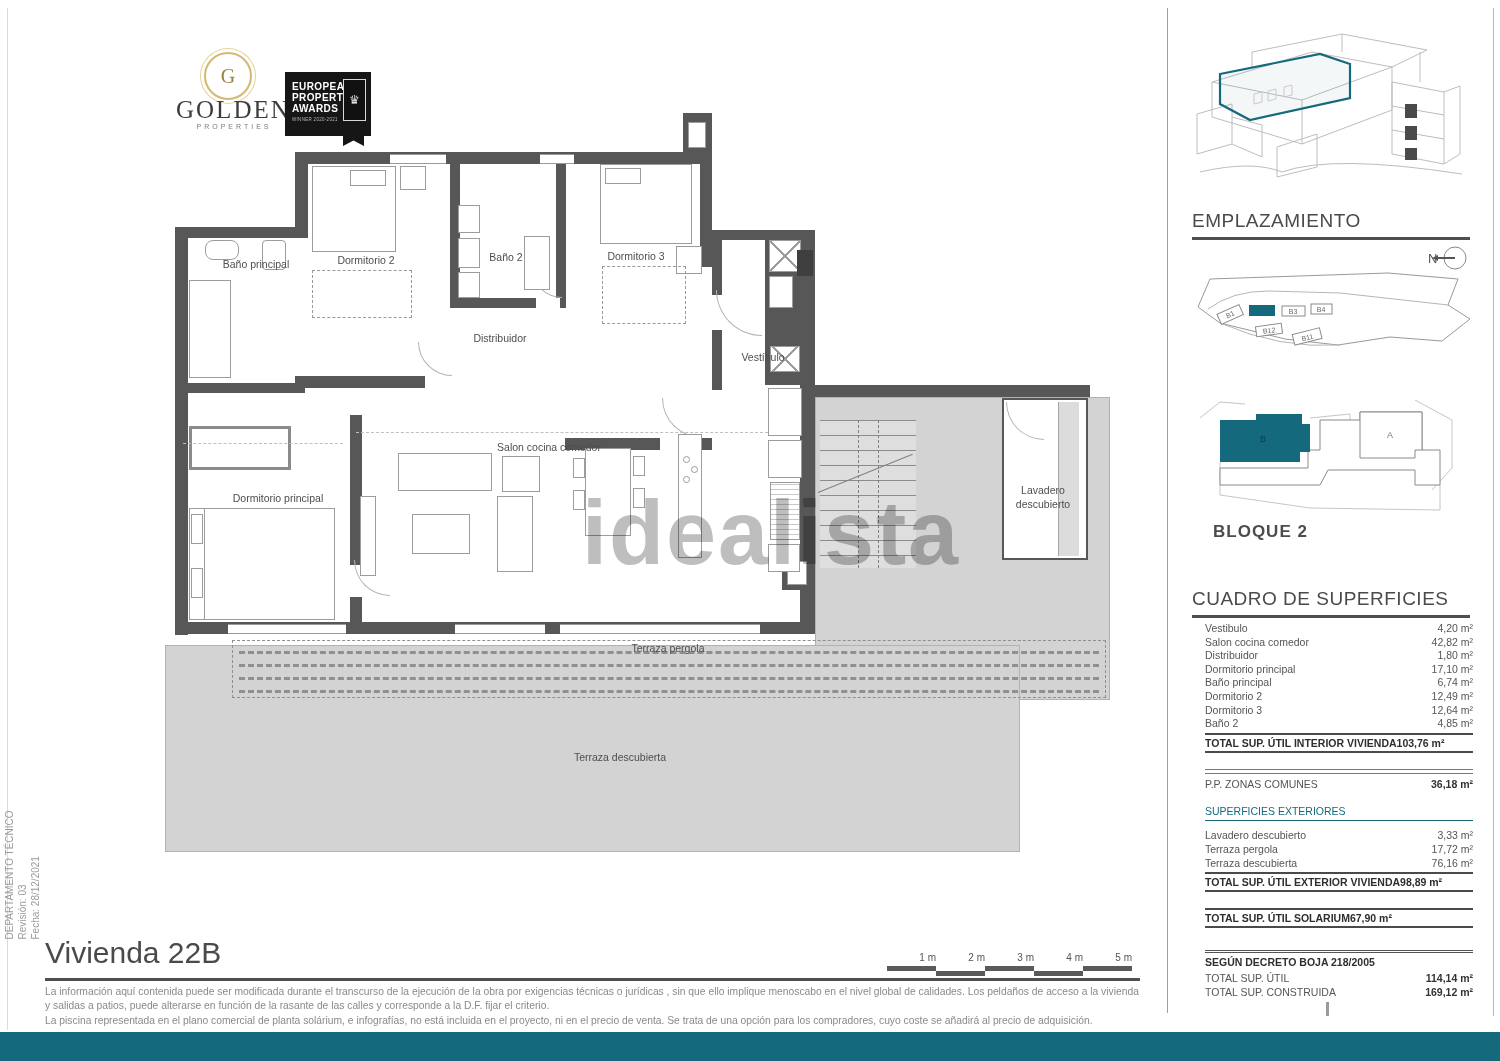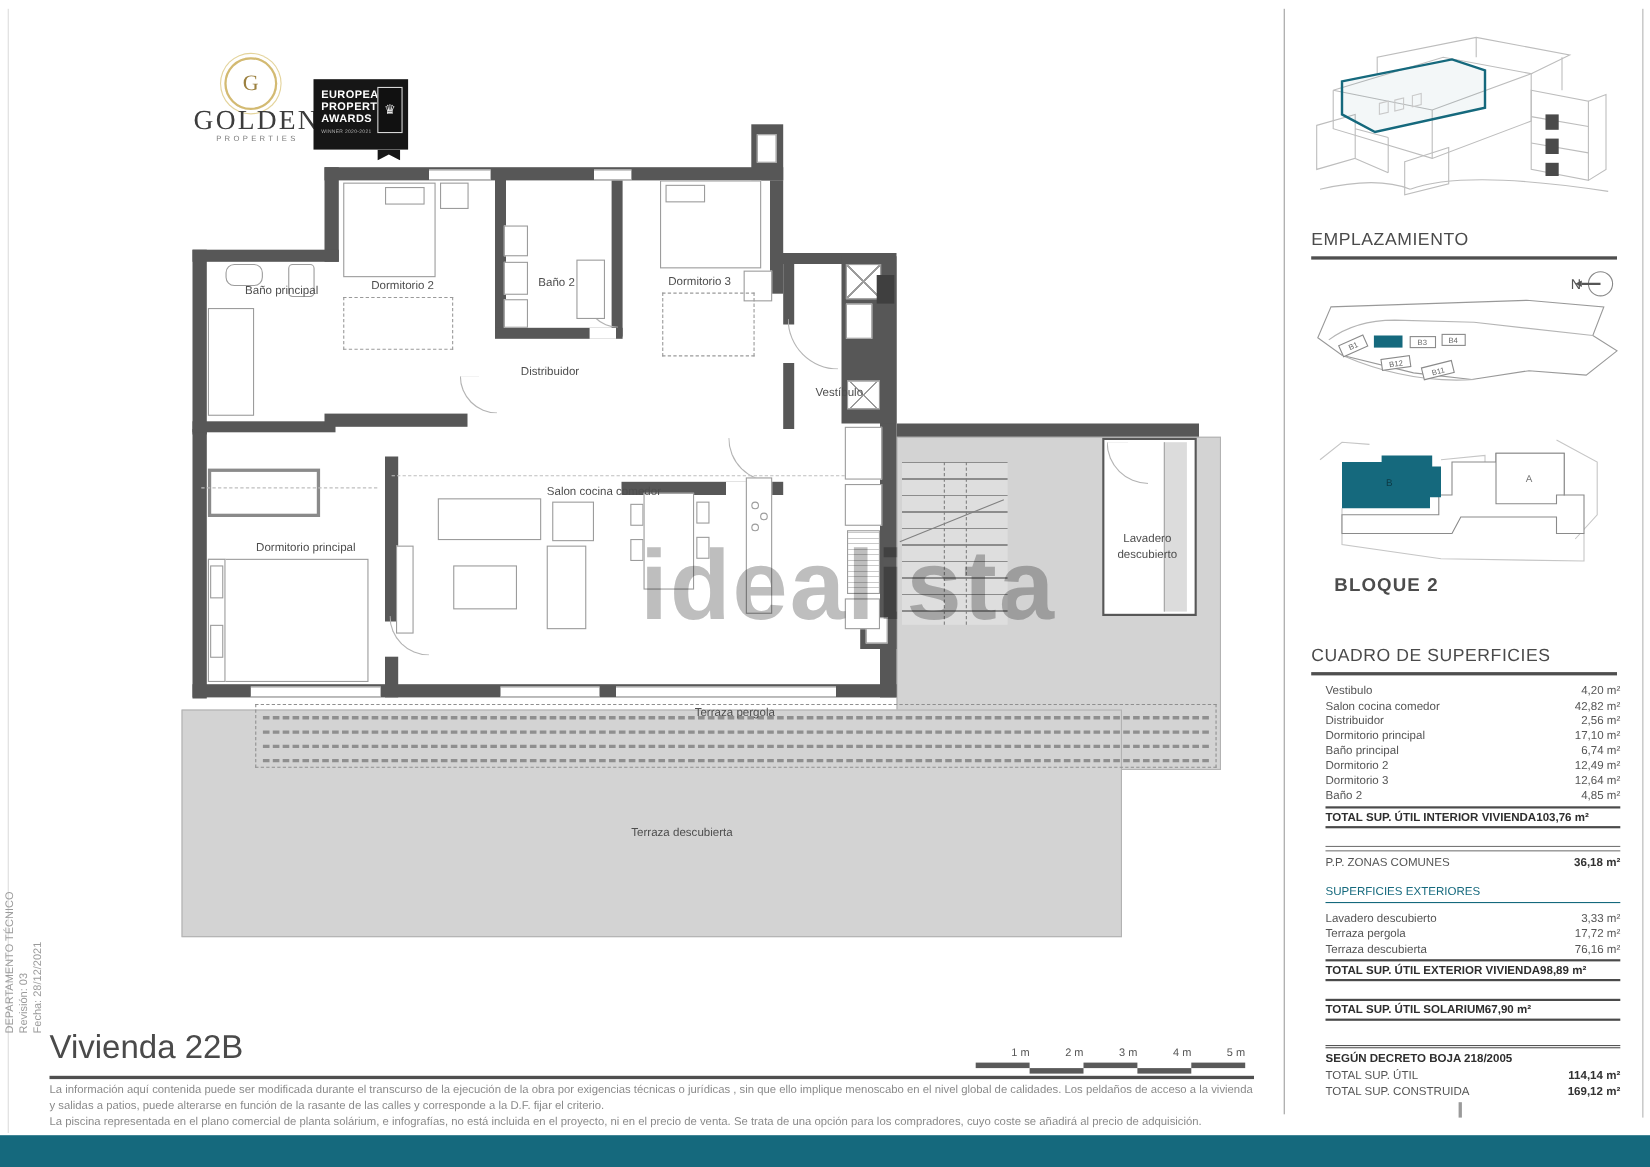--- a/index.html
+++ b/index.html
@@ -19,21 +19,21 @@
   .terr{position:absolute;background:#d3d3d3;border:1px solid #b2b2b2;box-sizing:border-box;}
   .stairs{position:absolute;background:#dedede;
           background-image:repeating-linear-gradient(180deg,#8c8c8c 0 1px,transparent 1px 15px);}
   .vdash{position:absolute;border-left:1px dashed #7f7f7f;}
   .pergola{position:absolute;border:1px dashed #8f8f8f;box-sizing:border-box;z-index:4;}
   .prow{border-top:3px dashed #8f8f8f;height:0;margin:10px 6px 0 6px;}
   .watermark{position:absolute;font-weight:bold;font-size:90px;letter-spacing:2px;
              color:#b3b3b3;mix-blend-mode:multiply;opacity:.85;z-index:8;}
   .sink{background-image:repeating-linear-gradient(0deg,#fff 0 4px,#c9c9c9 4px 5px);}
   .h-rule{border-bottom:3px solid #4f4f4f;}
-  .side-head{position:absolute;font-size:16px;letter-spacing:.5px;color:#4a4a4a;
+  .side-head{position:absolute;font-size:19px;letter-spacing:.5px;color:#4a4a4a;
              padding-bottom:5px;border-bottom:3px solid #4f4f4f;width:278px;}
   .stable{position:absolute;width:268px;font-size:10.5px;color:#555;}
   .t-row{display:flex;justify-content:space-between;line-height:13.6px;}
   .t-row .val{text-align:right;}
   .t-row.bval .val{font-weight:bold;color:#333;}
   .t-total{display:flex;font-weight:bold;color:#2e2e2e;
            border-top:2px solid #4a4a4a;border-bottom:2px solid #4a4a4a;padding:2px 0;margin-top:2px;}
   .dbl{border-top:1px solid #777;border-bottom:1px solid #777;height:3px;}
   .ext-title{color:#15697d;border-bottom:1px solid #15697d;padding-bottom:3px;font-size:10.5px;}
   .decreto-h{border-top:3px double #555;font-weight:bold;color:#2e2e2e;padding-top:3px;}
@@ -301,21 +301,21 @@
       <div class="t-row">
           <span>Vestibulo</span>
           <span class="val">4,20 m²</span>
         </div>
       <div class="t-row">
           <span>Salon cocina comedor</span>
           <span class="val">42,82 m²</span>
         </div>
       <div class="t-row">
           <span>Distribuidor</span>
-          <span class="val">2,56 m²</span>
+          <span class="val">1,80 m²</span>
         </div>
       <div class="t-row">
           <span>Dormitorio principal</span>
           <span class="val">17,10 m²</span>
         </div>
       <div class="t-row">
           <span>Baño principal</span>
           <span class="val">6,74 m²</span>
         </div>
       <div class="t-row">

